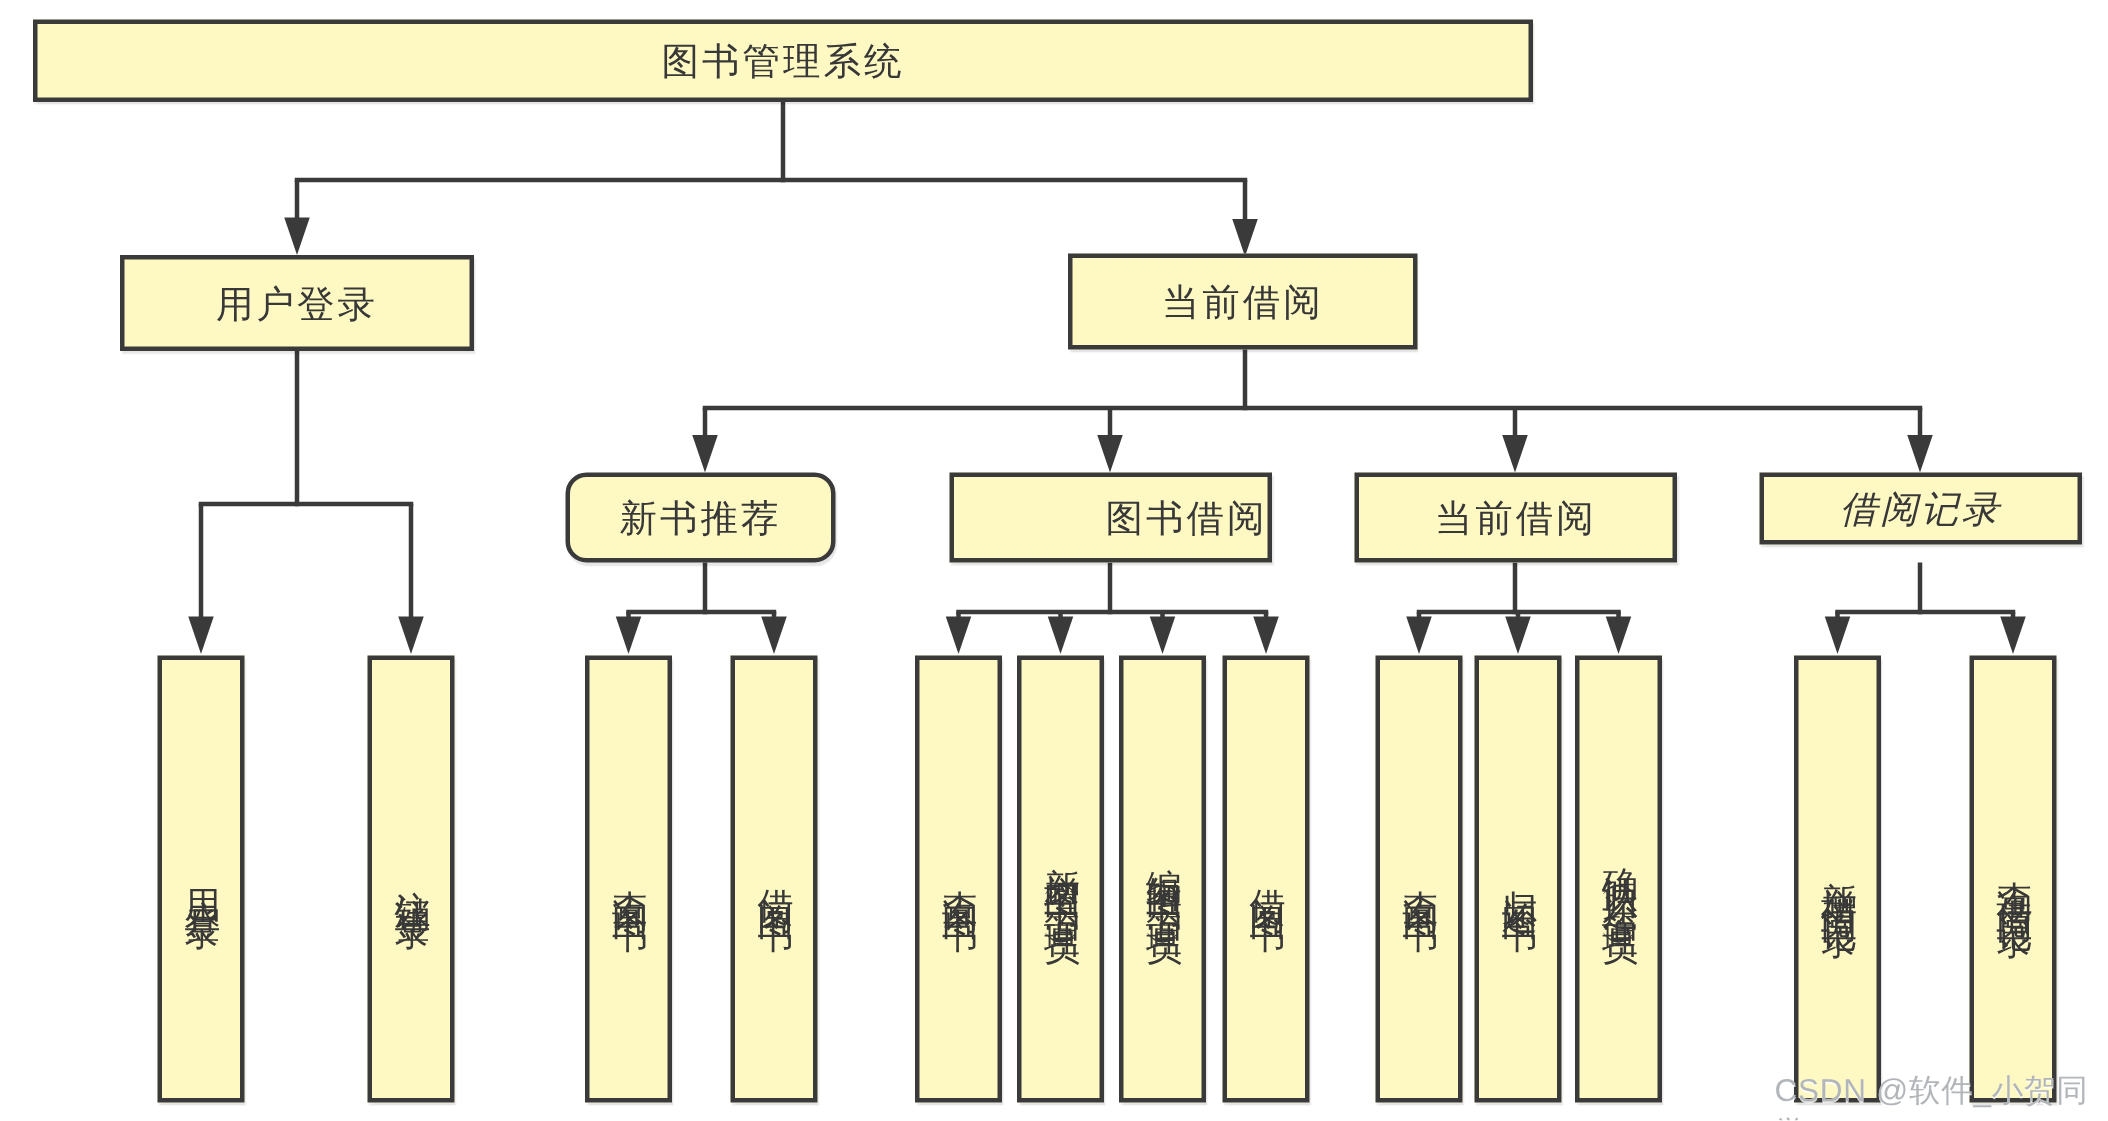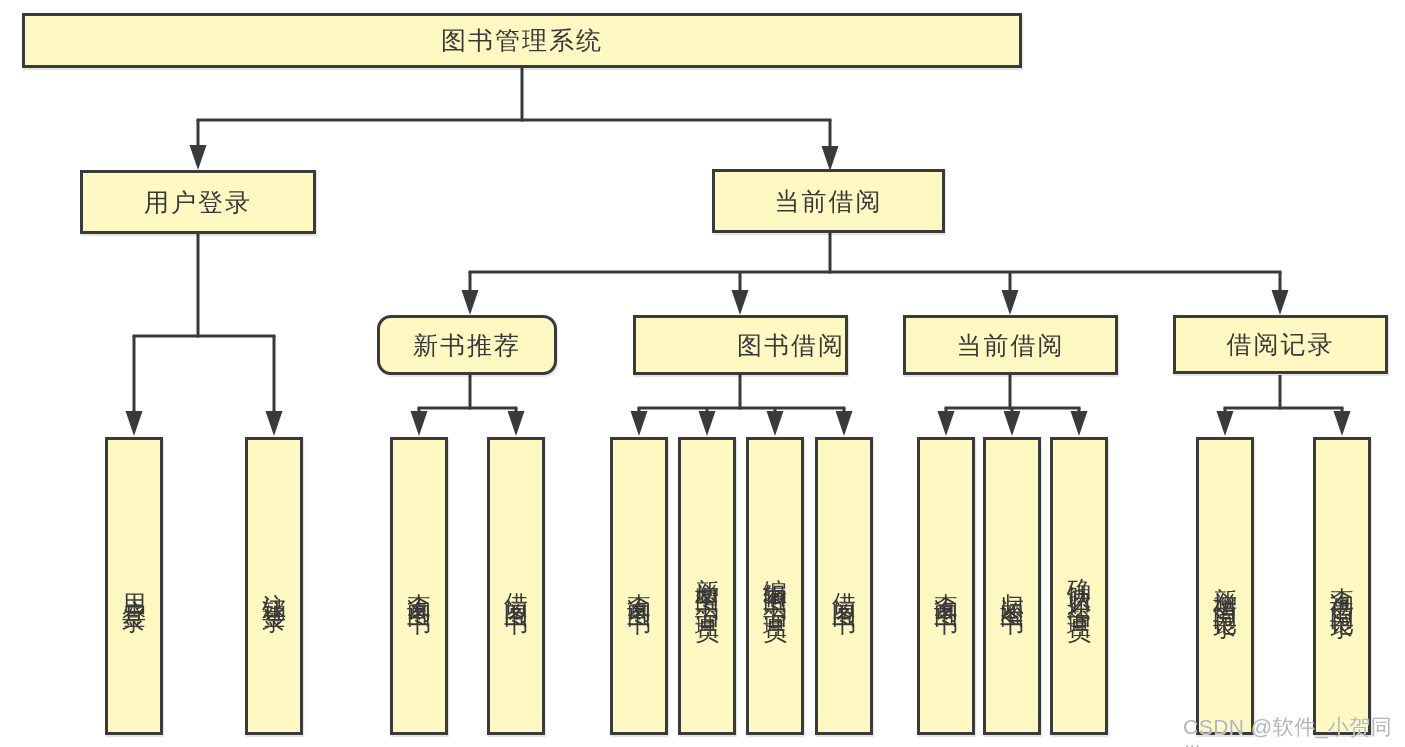--- a/index.html
+++ b/index.html
@@ -146,21 +146,21 @@
 
   <div class="node hnode" style="left:377px; top:315px; width:180px; height:60px;border-radius:14px;">
     <span class="node-label">新书推荐</span>
   </div>
   <div class="node hnode" style="left:633px; top:315px; width:215px; height:60px;justify-content:flex-end;">
     <span class="node-label">图书借阅</span>
   </div>
   <div class="node hnode" style="left:903px; top:315px; width:215px; height:60px;">
     <span class="node-label">当前借阅</span>
   </div>
-  <div class="node hnode" style="left:1173px; top:315px; width:215px; height:59px;">
+  <div class="node hnode" style="left:1173px; top:315px; width:215px; height:48px;font-style:italic;">
     <span class="node-label">借阅记录</span>
   </div>
 
   <div class="node vnode" style="left:105px;">
     <span class="node-label">用户登录</span>
   </div>
   <div class="node vnode" style="left:245px;">
     <span class="node-label">注销登录</span>
   </div>
 

